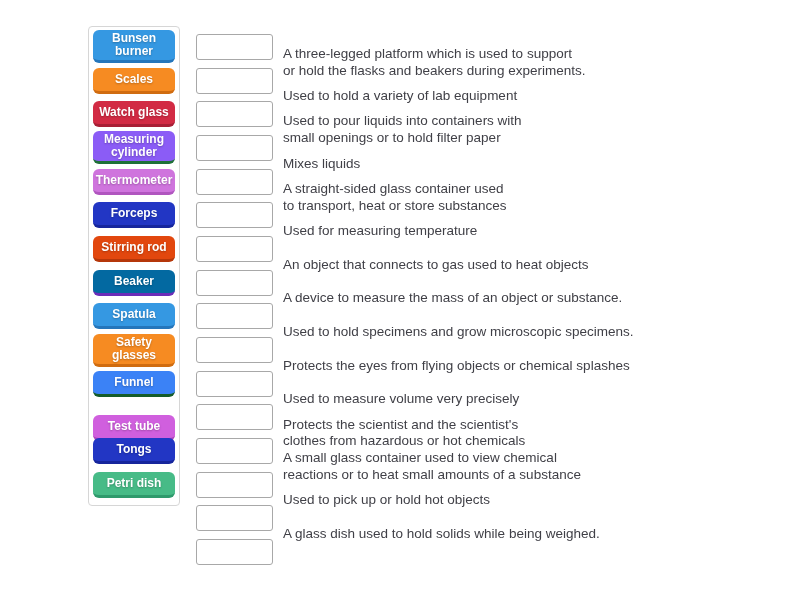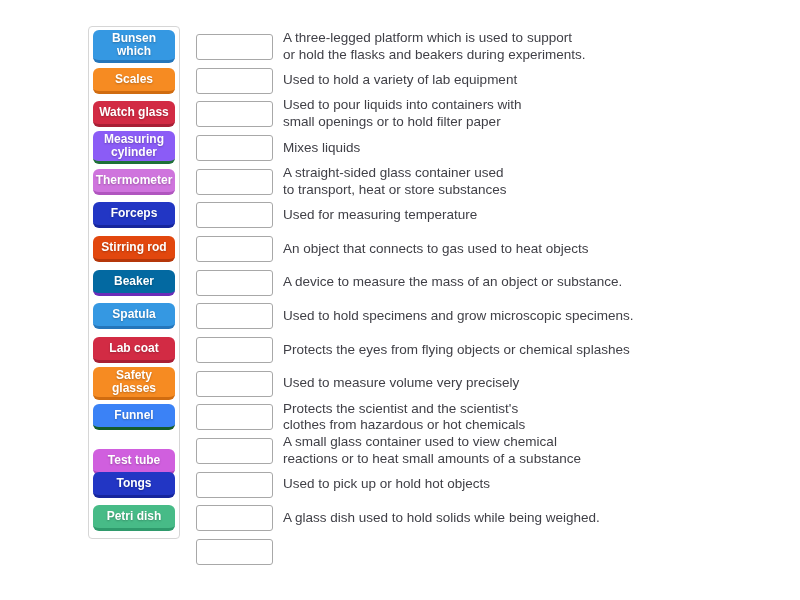--- a/index.html
+++ b/index.html
@@ -67,21 +67,21 @@
     width: 77px;
     height: 26px;
     background: #ffffff;
     border: 1px solid #a8a8a8;
     border-radius: 3px;
   }
   
   .defs-col {
     flex: 0 0 auto;
     margin-left: 10px;
-    margin-top: 4px;
+    margin-top: 20px;
     width: 505px;
   }
   .def-row {
     height: 33.7px;
     display: flex;
     align-items: center;
   }
   .def-text {
     font-size: 13.5px;
     line-height: 16.8px;
@@ -89,21 +89,21 @@
     white-space: pre-line;
   }
 </style>
 </head>
 <body>
 
 <div class="board">
   <div class="keywords-panel" id="kw-panel">
       <div class="kw-row">
         <div class="keyword-tile" style="background: rgb(53, 152, 226); border-bottom-color: rgb(37, 118, 187);">Bunsen
-which</div>
+burner</div>
       </div>
       <div class="kw-row">
         <div class="keyword-tile" style="background: rgb(246, 139, 34); border-bottom-color: rgb(208, 108, 16);">Scales</div>
       </div>
       <div class="kw-row">
         <div class="keyword-tile" style="background: rgb(210, 43, 68); border-bottom-color: rgb(168, 31, 53);">Watch glass</div>
       </div>
       <div class="kw-row">
         <div class="keyword-tile" style="background: #8b5cf6; border-bottom-color: rgb(31, 112, 56);">Measuring
 cylinder</div>
@@ -115,23 +115,20 @@
         <div class="keyword-tile" style="background: rgb(34, 54, 196); border-bottom-color: rgb(22, 37, 156);">Forceps</div>
       </div>
       <div class="kw-row">
         <div class="keyword-tile" style="background: rgb(226, 71, 14); border-bottom-color: rgb(181, 55, 10);">Stirring rod</div>
       </div>
       <div class="kw-row">
         <div class="keyword-tile" style="background: #0369a1; border-bottom-color: rgb(107, 44, 184);">Beaker</div>
       </div>
       <div class="kw-row">
         <div class="keyword-tile" style="background: rgb(53, 152, 226); border-bottom-color: rgb(37, 118, 187);">Spatula</div>
-      </div>
-      <div class="kw-row">
-        <div class="keyword-tile" style="background: rgb(210, 43, 68); border-bottom-color: rgb(168, 31, 53);">Lab coat</div>
       </div>
       <div class="kw-row">
         <div class="keyword-tile" style="background: rgb(246, 139, 34); border-bottom-color: rgb(208, 108, 16);">Safety
 glasses</div>
       </div>
       <div class="kw-row">
         <div class="keyword-tile" style="background: #3b82f6; border-bottom-color: rgb(21, 92, 42);">Funnel</div>
       </div>
       <div class="kw-row">
         <div class="keyword-tile" style="background: rgb(208, 95, 222); border-bottom-color: rgb(173, 67, 186); margin-top: 21px;">Test tube</div>

